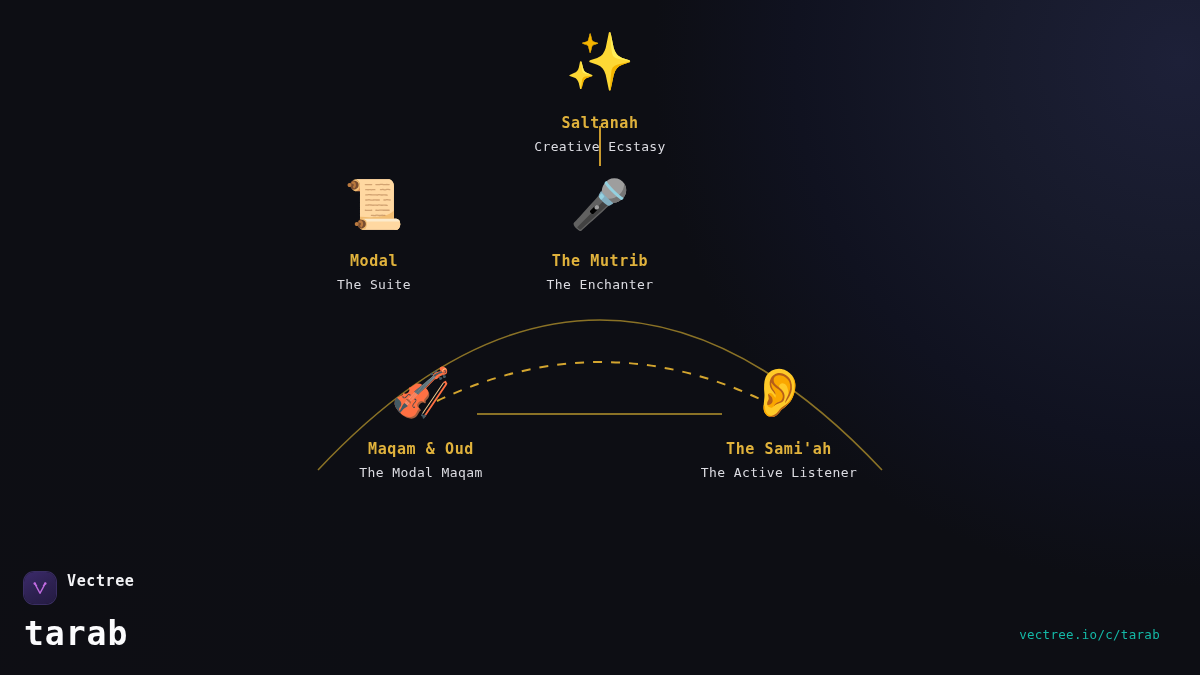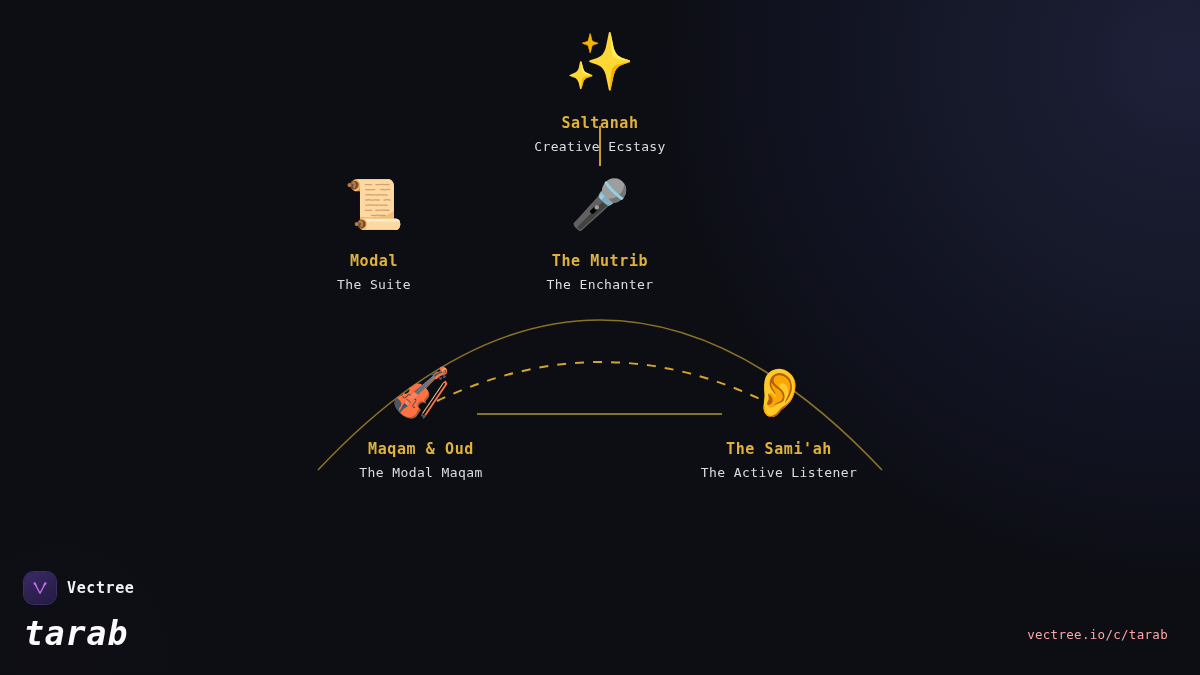--- a/index.html
+++ b/index.html
@@ -38,37 +38,37 @@
   #n-saltanah { left:600px; top:34px; }
   #n-saltanah .emoji { font-size:56px; }
   #n-waslah   { left:374px; top:180px; }
   #n-mutrib   { left:600px; top:180px; }
   #n-maqam    { left:421px; top:368px; }
   #n-samiah   { left:779px; top:368px; }
   #n-waslah .emoji,#n-mutrib .emoji,#n-maqam .emoji,#n-samiah .emoji { font-size:48px; }
 
   
   #brand { position:absolute; left:24px; bottom:22px; }
-  #brand-row { display:flex; align-items:center; gap:11px; }
+  #brand-row { display:flex; align-items:flex-start; gap:11px; }
   #logo-box {
     width:32px; height:32px; border-radius:10px;
     background:linear-gradient(150deg,#3b2a6b 0%,#2d2150 55%,#241b42 100%);
     display:flex; align-items:center; justify-content:center;
     box-shadow:0 0 0 1px #3a2e63;
   }
   #brand-name {
     color:#f2f2f5; font-size:15px; font-weight:bold; letter-spacing:.6px;
   }
   #slug {
     color:#fbfbfd; font-size:33px; font-weight:bold;
-    letter-spacing:1px; margin-top:10px;font-style:italic;
+    letter-spacing:1px; margin-top:10px;
   }
   #url {
-    position:absolute; right:32px; bottom:33px;
-    color:#fca5a5; font-size:12.5px; letter-spacing:.3px;
+    position:absolute; right:40px; bottom:33px;
+    color:#14b8a6; font-size:12.5px; letter-spacing:.3px;
   }
 </style>
 </head>
 <body>
 
 <div id="glow-tr"></div>
 <div id="glow-bl"></div>
 
 <div id="stage">
 

